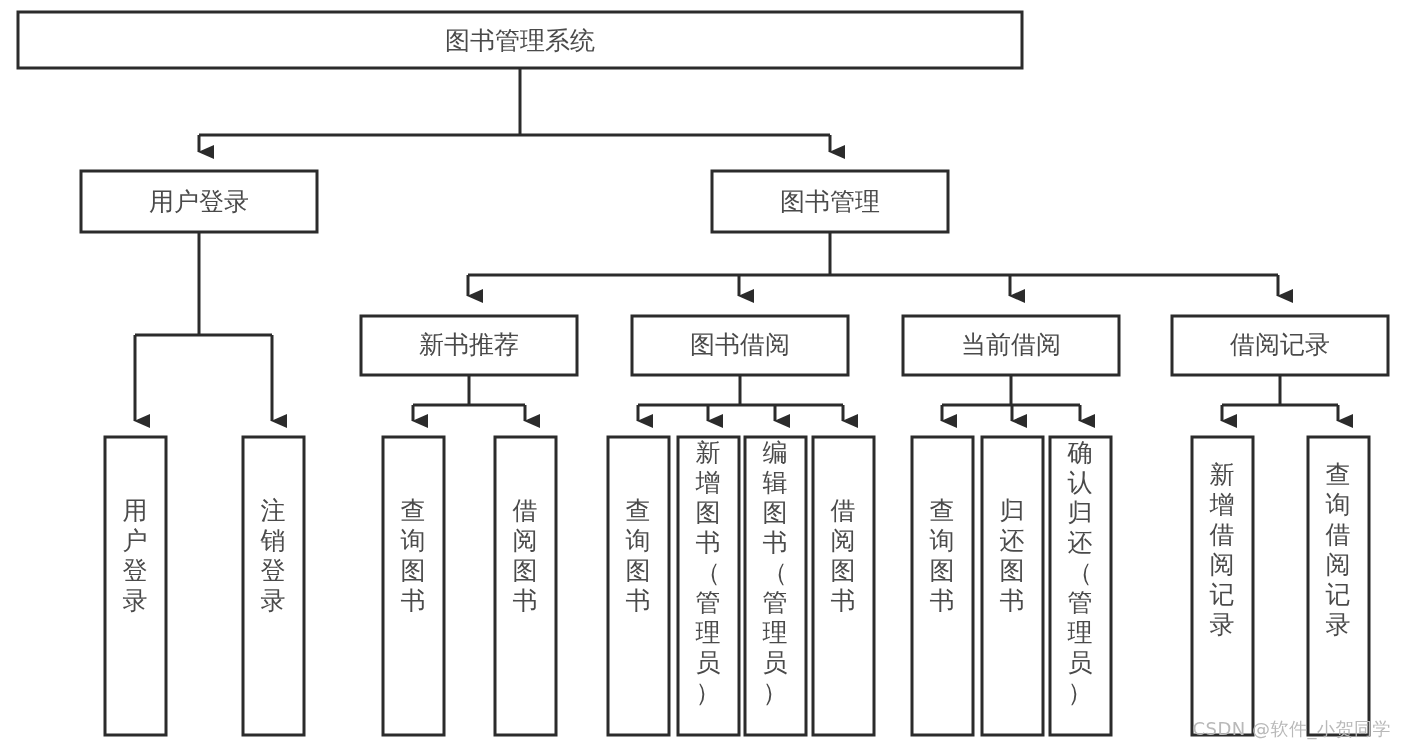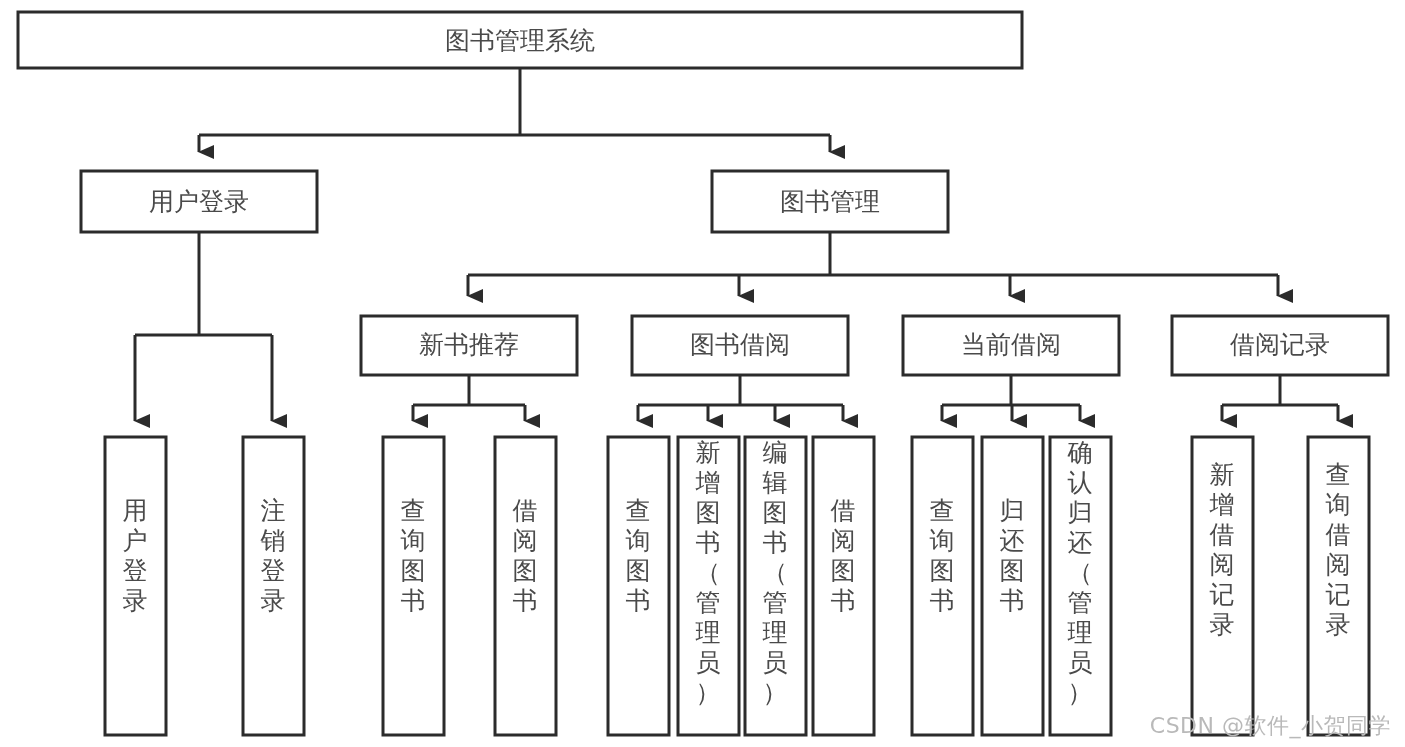--- a/index.html
+++ b/index.html
@@ -53,21 +53,21 @@
     fill: #4a4a4a;
     font-family: "DejaVu Sans", "Liberation Sans", sans-serif;
     font-size: 25px;
     text-anchor: middle;
   }
   .watermark {
     position: absolute;
     right: 14px;
     bottom: 6px;
     font-family: "DejaVu Sans", "Liberation Sans", sans-serif;
-    font-size: 22px;
+    font-size: 18px;
     color: #b9b9b9;
     letter-spacing: 0.5px;
     white-space: nowrap;
     user-select: none;
   }
 </style>
 </head>
 <body>
 
 <div id="diagram-root">

